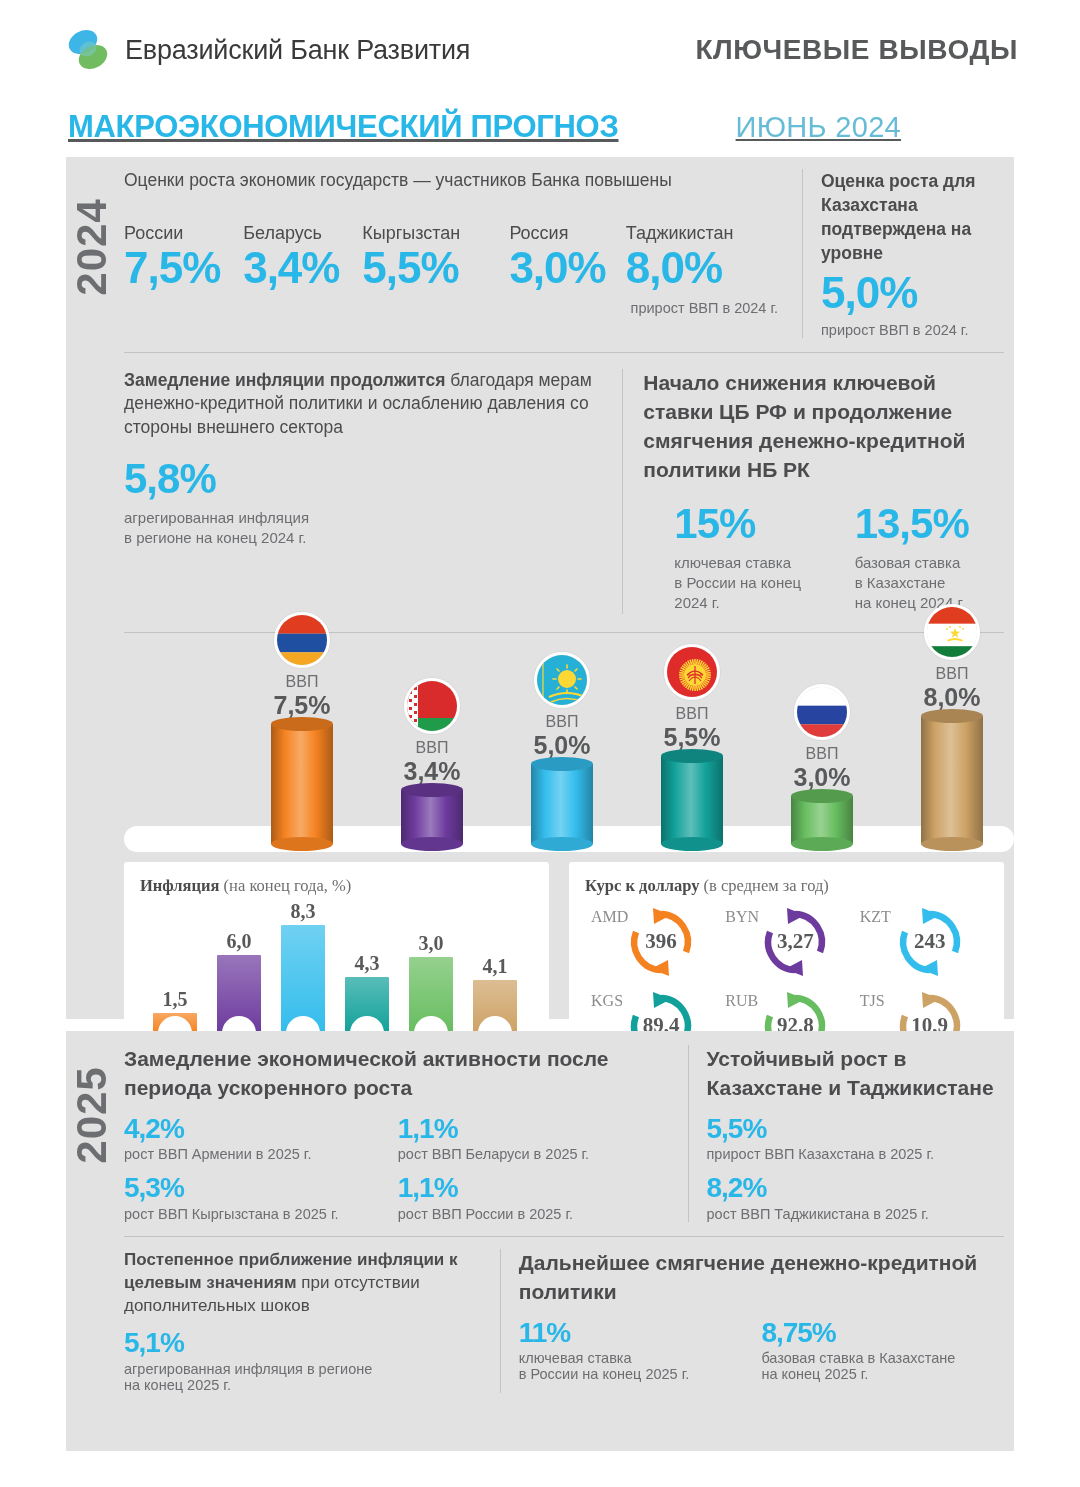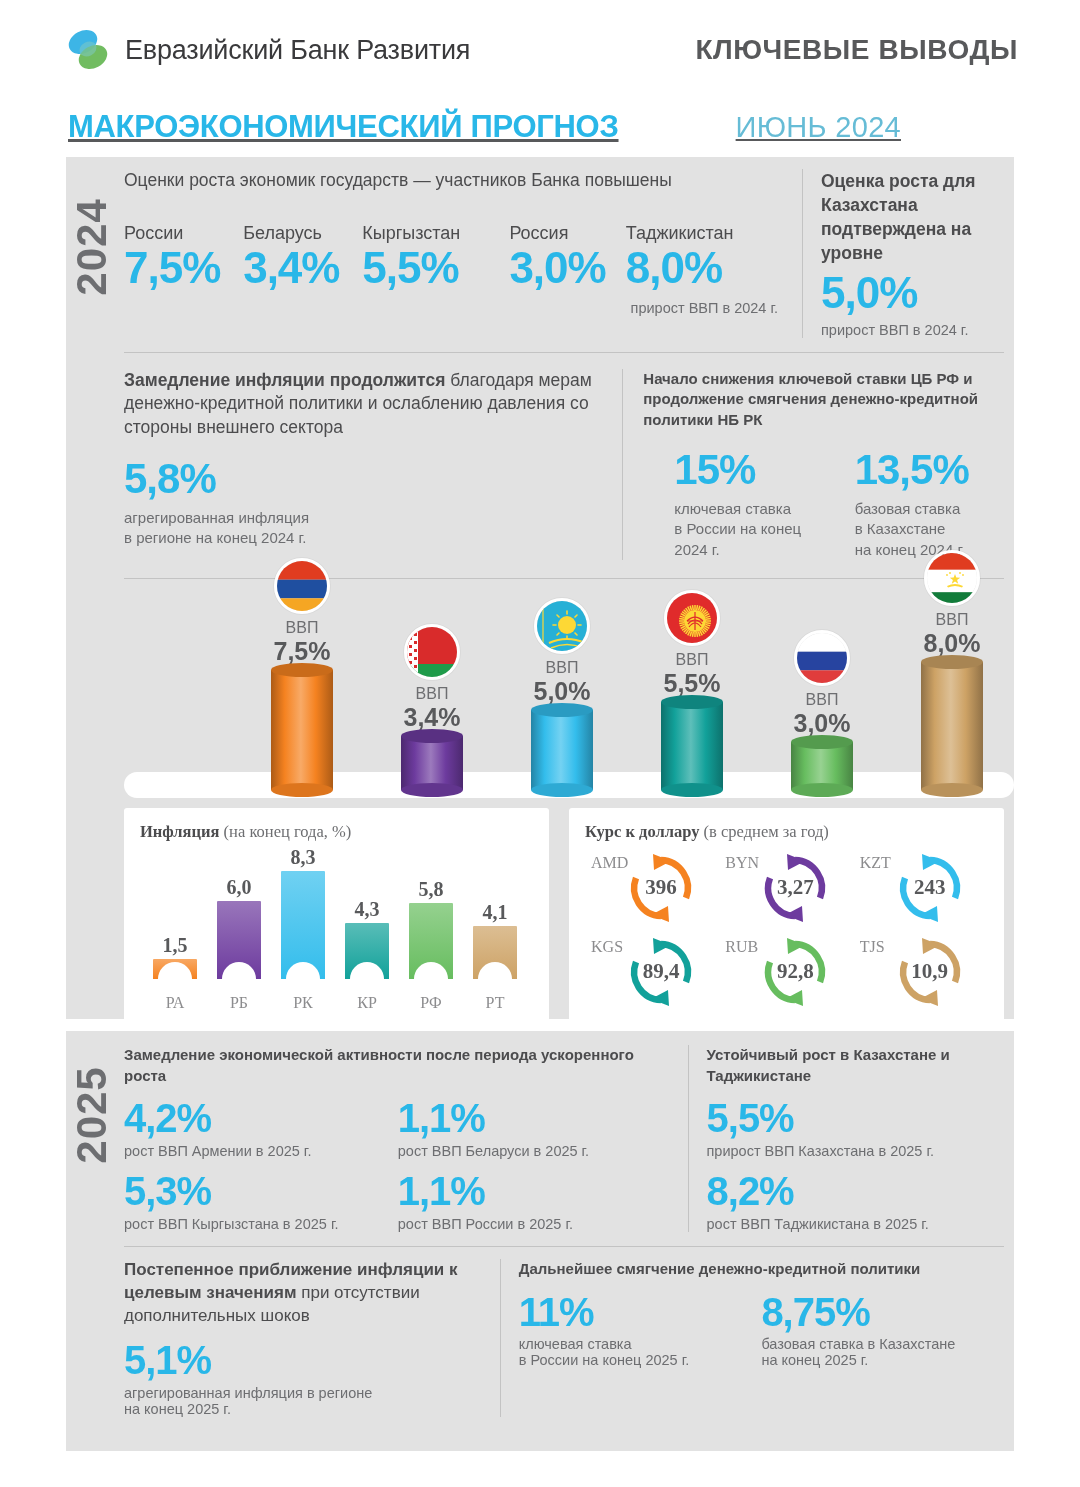--- a/index.html
+++ b/index.html
@@ -81,21 +81,21 @@
 
   .divider { height: 1px; background: #c3c3c3; margin: 14px 0 0 0; }
 
   
   .row-two { display: flex; padding-top: 16px; }
   .r2-left { width: 512px; padding-right: 20px; }
   .r2-right { width: 392px; padding-left: 20px; border-left: 1px solid #c3c3c3; display: flex; }
   .r2-col { width: 50%; margin-left: 31px; }
   .bigval { font-size: 42px; font-weight: bold; color: #29b7e8; line-height: 1.1; margin-top: 16px; letter-spacing: -1px; }
   .sub { font-size: 15px; color: #6d6e71; line-height: 1.35; margin-top: 6px; }
-  .h2b { font-size: 15px; font-weight: bold; color: #4c4c4e; line-height: 1.38; }
+  .h2b { font-size: 21px; font-weight: bold; color: #4c4c4e; line-height: 1.38; }
 
   
   .cyl-area { position: relative; height: 215px; margin-top: 10px; }
   .cyl-base {
     position: absolute; left: 0; bottom: 6px; width: 890px; height: 26px;
     background: #ffffff; border-radius: 13px;
   }
   .cyl-item { position: absolute; bottom: 14px; width: 120px; text-align: center; }
   .flag {
     width: 56px; height: 56px; border-radius: 50%; margin: 0 auto;
@@ -136,21 +136,21 @@
     display: flex; align-items: center; justify-content: center;
     font-size: 21px; font-weight: bold; color: #58595b;
   }
 
   
   .r25-top { display: flex; padding-top: 14px; }
   .r25-l { width: 570px; padding-right: 16px; }
   .r25-r { width: 320px; padding-left: 18px; border-left: 1px solid #c3c3c3; }
   .pairgrid { display: flex; }
   .pg { width: 50%; }
-  .val25 { font-size: 40px; font-weight: bold; color: #29b7e8; line-height: 1.12; margin-top: 10px; letter-spacing: -1px; }
+  .val25 { font-size: 28px; font-weight: bold; color: #29b7e8; line-height: 1.12; margin-top: 10px; letter-spacing: -1px; }
   .cap25 { font-size: 14.5px; color: #6d6e71; margin-top: 2px; }
 
   .r25-bot { display: flex; padding-top: 12px; }
   .b25-l { width: 380px; padding-right: 16px; }
   .b25-r { width: 510px; padding-left: 18px; border-left: 1px solid #c3c3c3; display: flex; }
   .b25-c { width: 50%; }
 </style>
 </head>
 <body>
 
@@ -439,21 +439,21 @@
               <div class="bar-cat">РК</div>
             </div>
             <div class="bar-item" style="left: 198px;">
               <div class="bar-num">4,3</div>
               <div class="bar-rect" style="height:56px;background:linear-gradient(180deg,#59bdb8 0%,#12a19a 100%);">
                 <div class="bar-notch"></div>
               </div>
               <div class="bar-cat">КР</div>
             </div>
             <div class="bar-item" style="left: 262px;">
-              <div class="bar-num">5,8</div>
+              <div class="bar-num">3,0</div>
               <div class="bar-rect" style="height:76px;background:linear-gradient(180deg,#95d18f 0%,#67bd5f 100%);">
                 <div class="bar-notch"></div>
               </div>
               <div class="bar-cat">РФ</div>
             </div>
             <div class="bar-item" style="left: 326px;">
               <div class="bar-num">4,1</div>
               <div class="bar-rect" style="height:53px;background:linear-gradient(180deg,#dcbe93 0%,#cda265 100%);">
                 <div class="bar-notch"></div>
               </div>

